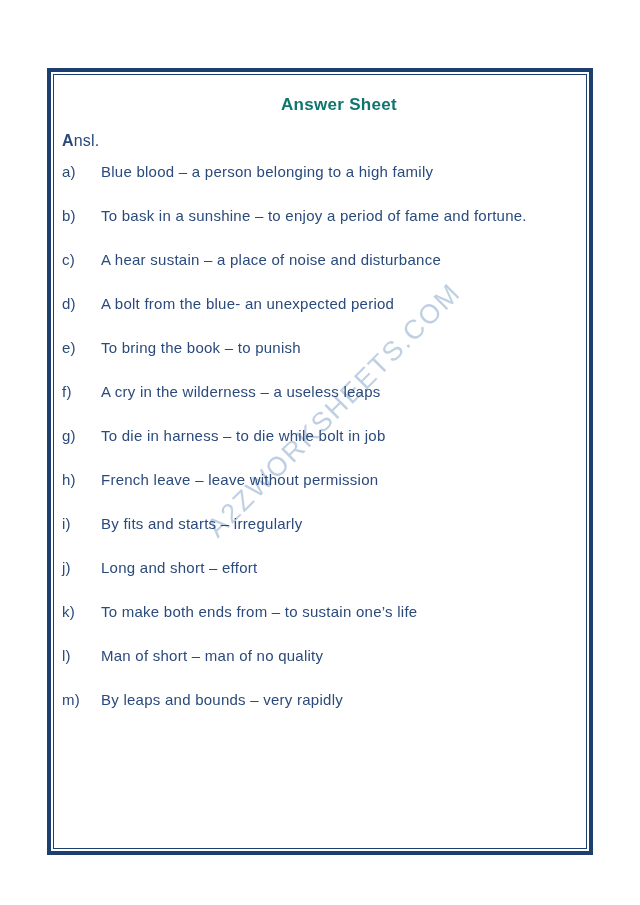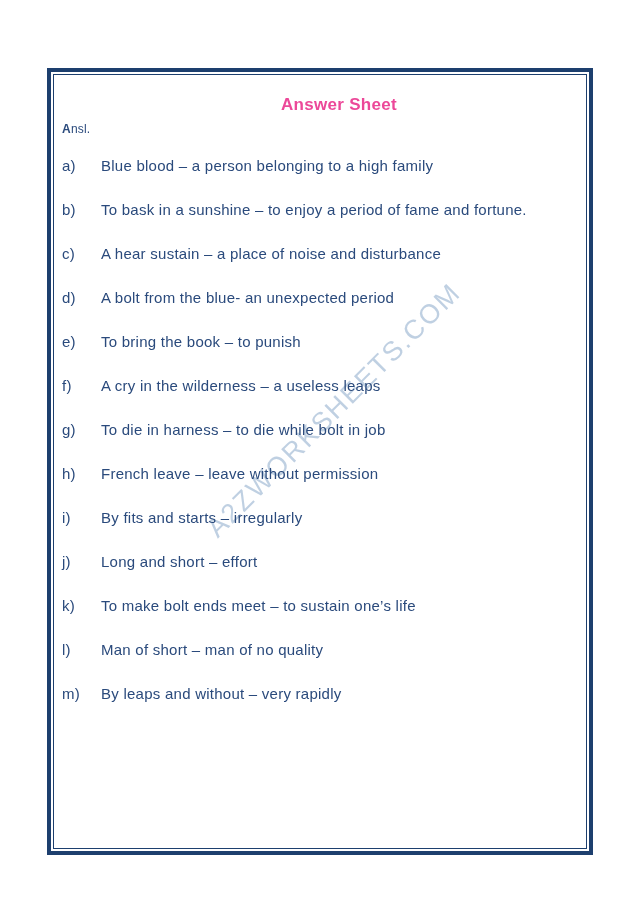--- a/index.html
+++ b/index.html
@@ -48,27 +48,27 @@
     z-index: 1;
     padding: 20px 10px 0 4px;
     color: #2a4a7c;
   }
   .title {
     text-align: center;
     text-indent: 44px;
     font-size: 17px;
     font-weight: bold;
     letter-spacing: 0.3px;
-    color: #ec4899;
-    margin-bottom: 7px;
+    color: #0f766e;
+    margin-bottom: 17px;
   }
   .ans-heading {
-    font-size: 12px;
+    font-size: 16px;
     margin-left: 4px;
-    margin-bottom: 21px;
+    margin-bottom: 13px;
     letter-spacing: 0.2px;
   }
   .ans-heading .bold { font-weight: bold; }
   .answers { margin-left: 4px; }
   .answer-row {
     display: flex;
     align-items: flex-start;
     font-size: 15px;
     line-height: 18px;
     letter-spacing: 0.25px;
@@ -134,28 +134,28 @@
           <div class="answer-row">
             <span class="answer-label">i)</span>
             <span class="answer-text">By fits and starts – irregularly</span>
           </div>
           <div class="answer-row">
             <span class="answer-label">j)</span>
             <span class="answer-text">Long and short – effort</span>
           </div>
           <div class="answer-row">
             <span class="answer-label">k)</span>
-            <span class="answer-text">To make bolt ends meet – to sustain one’s life</span>
+            <span class="answer-text">To make both ends from – to sustain one’s life</span>
           </div>
           <div class="answer-row">
             <span class="answer-label">l)</span>
             <span class="answer-text">Man of short – man of no quality</span>
           </div>
           <div class="answer-row">
             <span class="answer-label">m)</span>
-            <span class="answer-text">By leaps and without – very rapidly</span>
+            <span class="answer-text">By leaps and bounds – very rapidly</span>
           </div>
         </div>
 
       </div>
     </div>
   </div>
 </div>
 
 </body></html>

